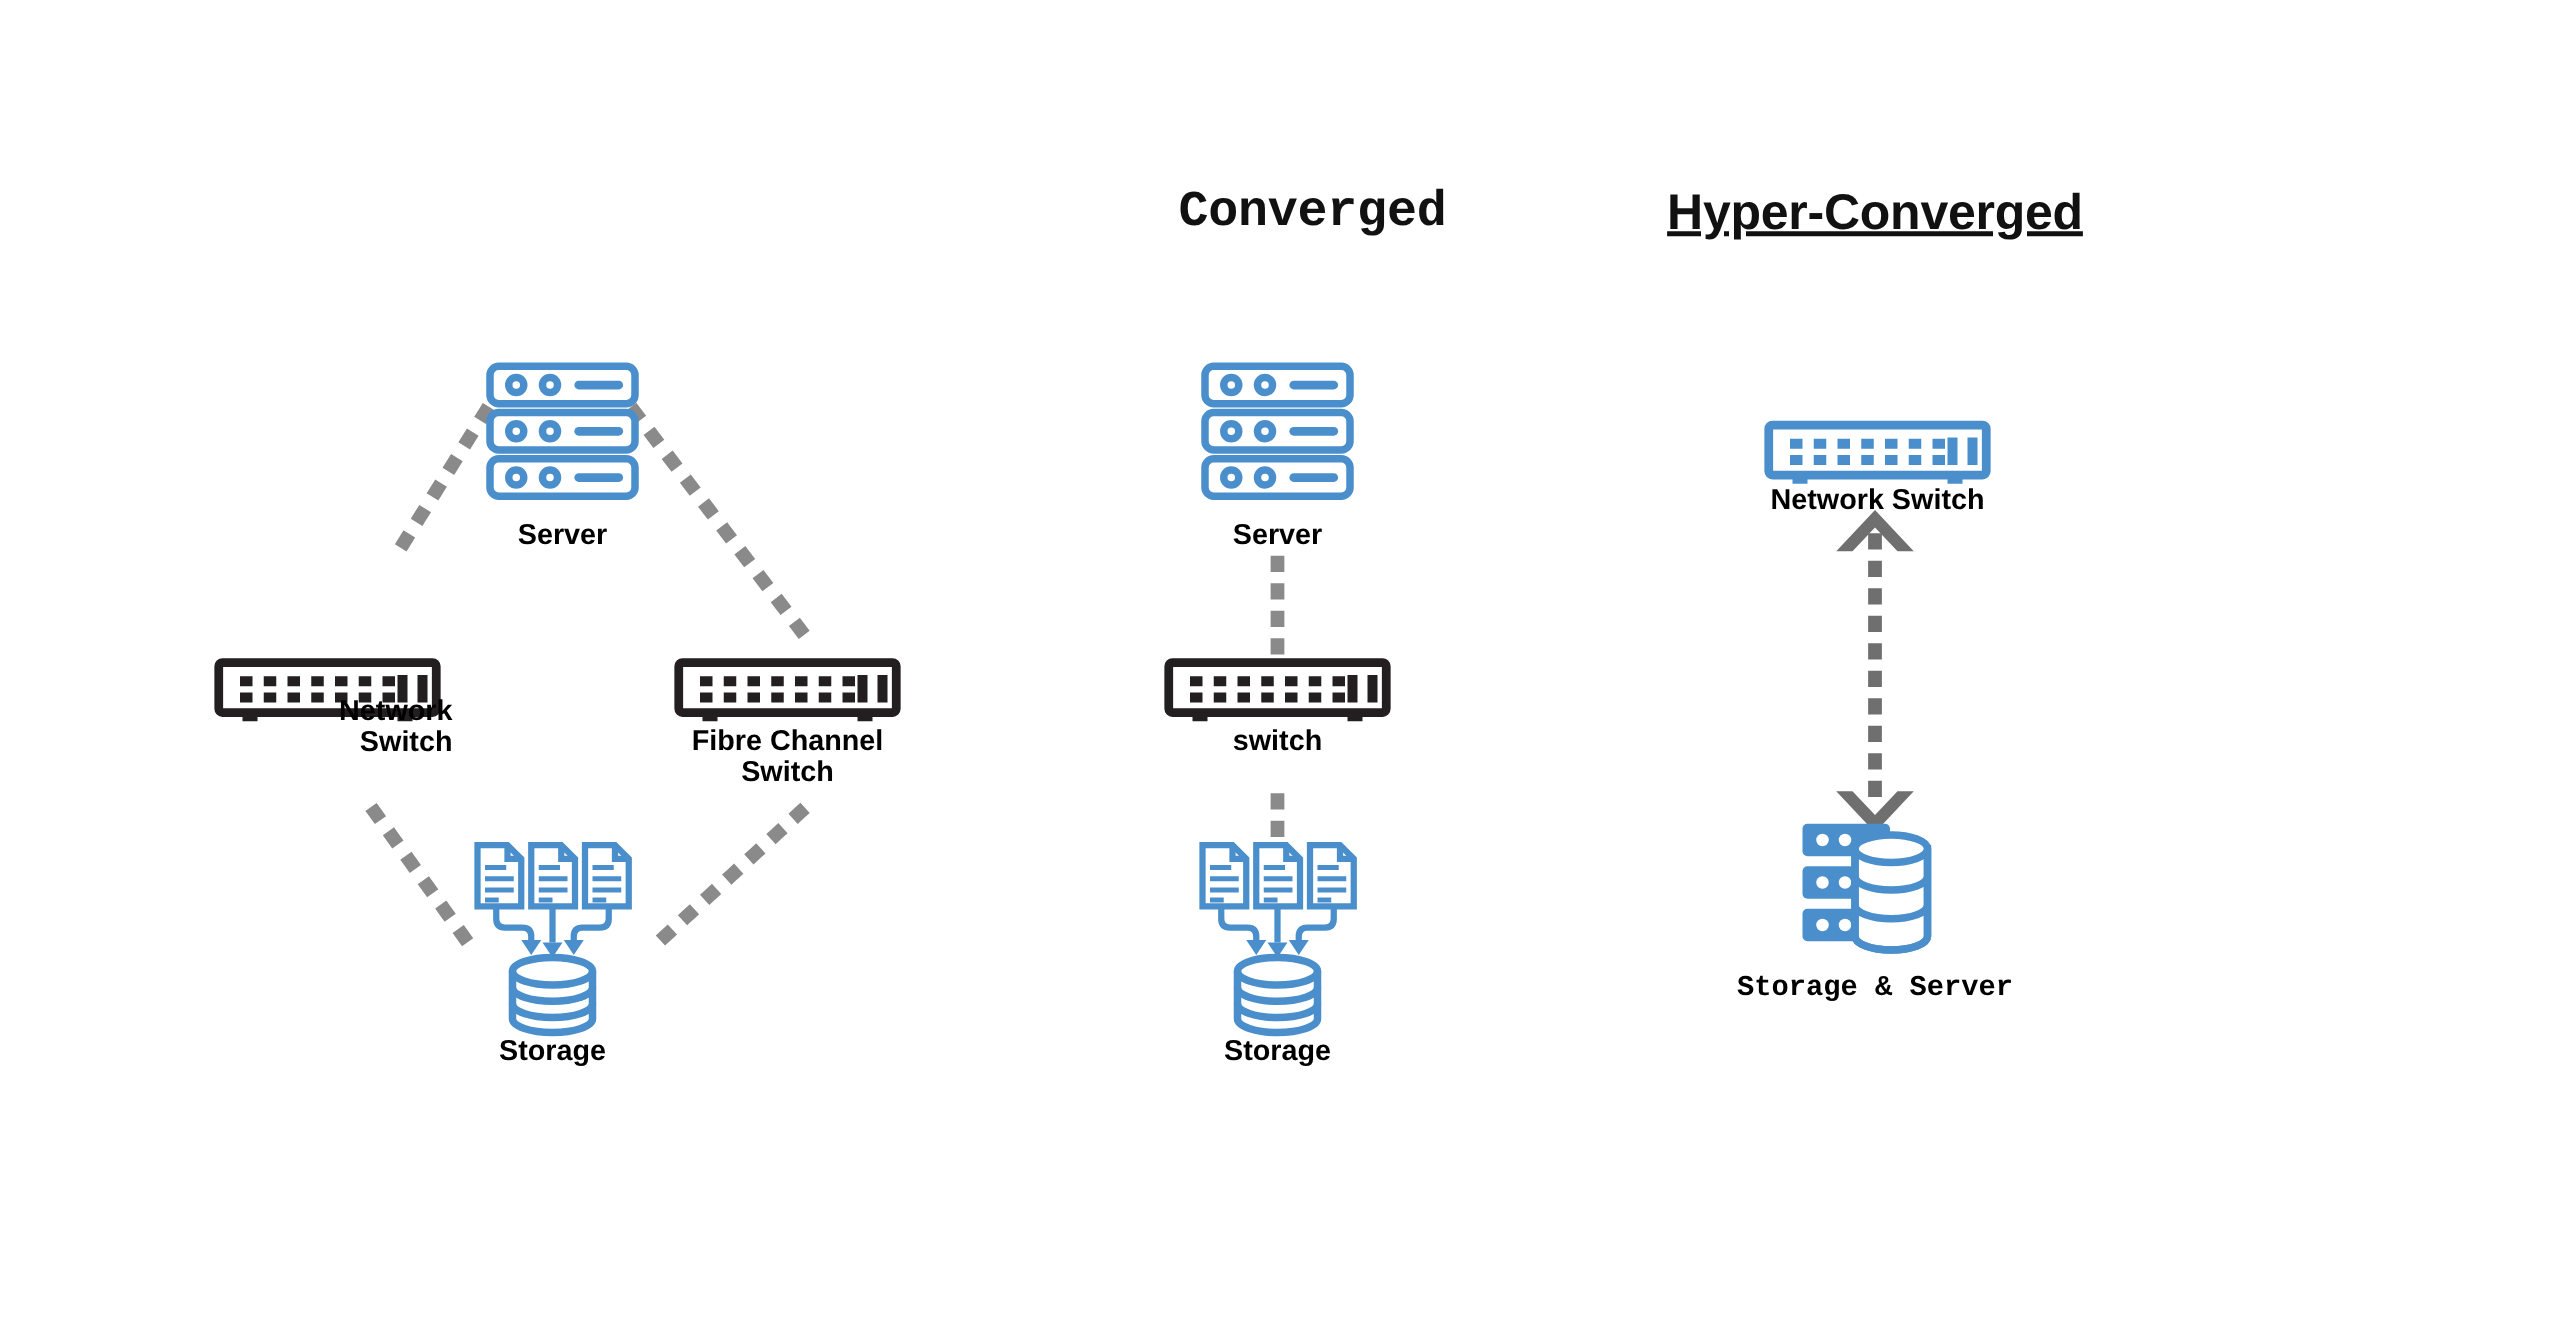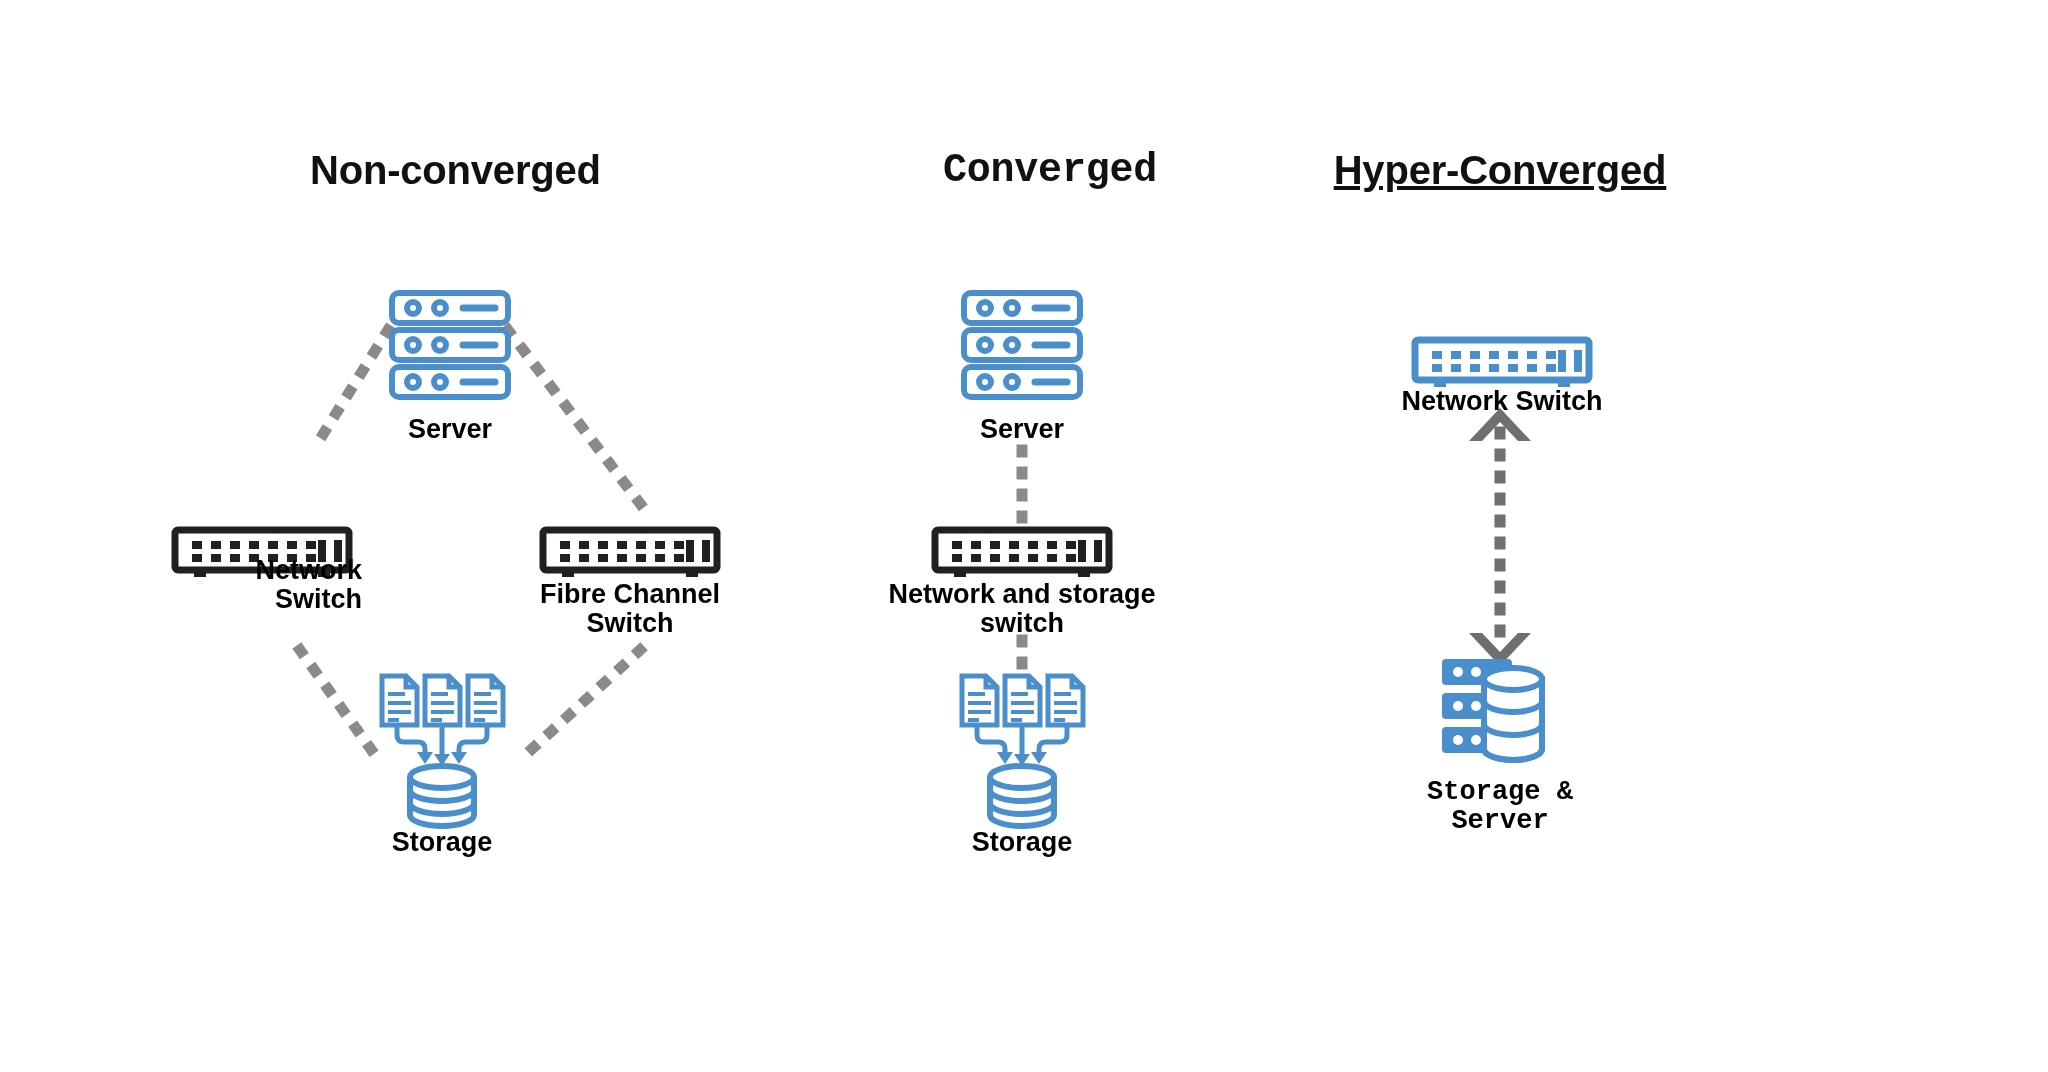--- a/index.html
+++ b/index.html
@@ -24,37 +24,36 @@
     position: absolute;
     font-size: 40px;
     font-weight: bold;
     color: #111111;
     text-align: center;
     white-space: nowrap;
     letter-spacing: -0.2px;
   }
   .node-label {
     position: absolute;
-    font-size: 27px;
+    font-size: 23px;
     font-weight: bold;
     color: #000000;
     text-align: center;
     line-height: 1.09;
   }
   .node {
     position: absolute;
   }
   svg { display: block; overflow: visible; }
 </style>
 </head>
 <body>
 
 <div id="canvas">
 
-  <div class="col-title" style="left:310px; top:148px; width:280px;">Non-converged</div>
   <div class="col-title" style="left:900px; top:148px; width:300px;font-family:Liberation Mono, monospace;">Converged</div>
   <div class="col-title" style="left:1310px; top:148px; width:380px;text-decoration:underline;">Hyper-Converged</div>
 
   <svg style="position:absolute; left:0; top:0; width:2048px; height:1072px;">
 
     <line x1="388" y1="330" x2="312" y2="452" stroke="#8a8a8a" stroke-width="11" stroke-dasharray="2 22" stroke-linecap="square"></line>
 
     <line x1="508" y1="330" x2="645" y2="510" stroke="#8a8a8a" stroke-width="11" stroke-dasharray="2 22" stroke-linecap="square"></line>
 
     <line x1="300" y1="650" x2="380" y2="762" stroke="#8a8a8a" stroke-width="11" stroke-dasharray="2 22" stroke-linecap="square"></line>
@@ -259,21 +258,20 @@
         <rect x="134" y="14" width="10" height="8"></rect>
           <rect x="134" y="27" width="10" height="8"></rect>
         <rect x="146" y="13" width="8" height="22"></rect>
         <rect x="162" y="13" width="8" height="22"></rect>
         <rect x="22" y="43" width="12" height="7"></rect>
         <rect x="146" y="43" width="12" height="7"></rect>
       </g>
     </svg>
   </div>
   <div class="node-label" style="left:872px; top:580px; width:300px;">
-    <div>Network and storage</div>
     <div>switch</div>
   </div>
 
   <div class="node" style="left:955px; top:672px;">
     <svg width="134" height="160" viewBox="0 0 134 160">
       <g>
         <path d="M7 4 h24 l11 11 v38 h-35 z" fill="#ffffff" stroke="#4a8fcb" stroke-width="5"></path>
         <path d="M31 4 v11 h11" fill="none" stroke="#4a8fcb" stroke-width="5"></path>
         <g stroke="#4a8fcb" stroke-width="4">
           <line x1="13" y1="22" x2="30" y2="22"></line>

